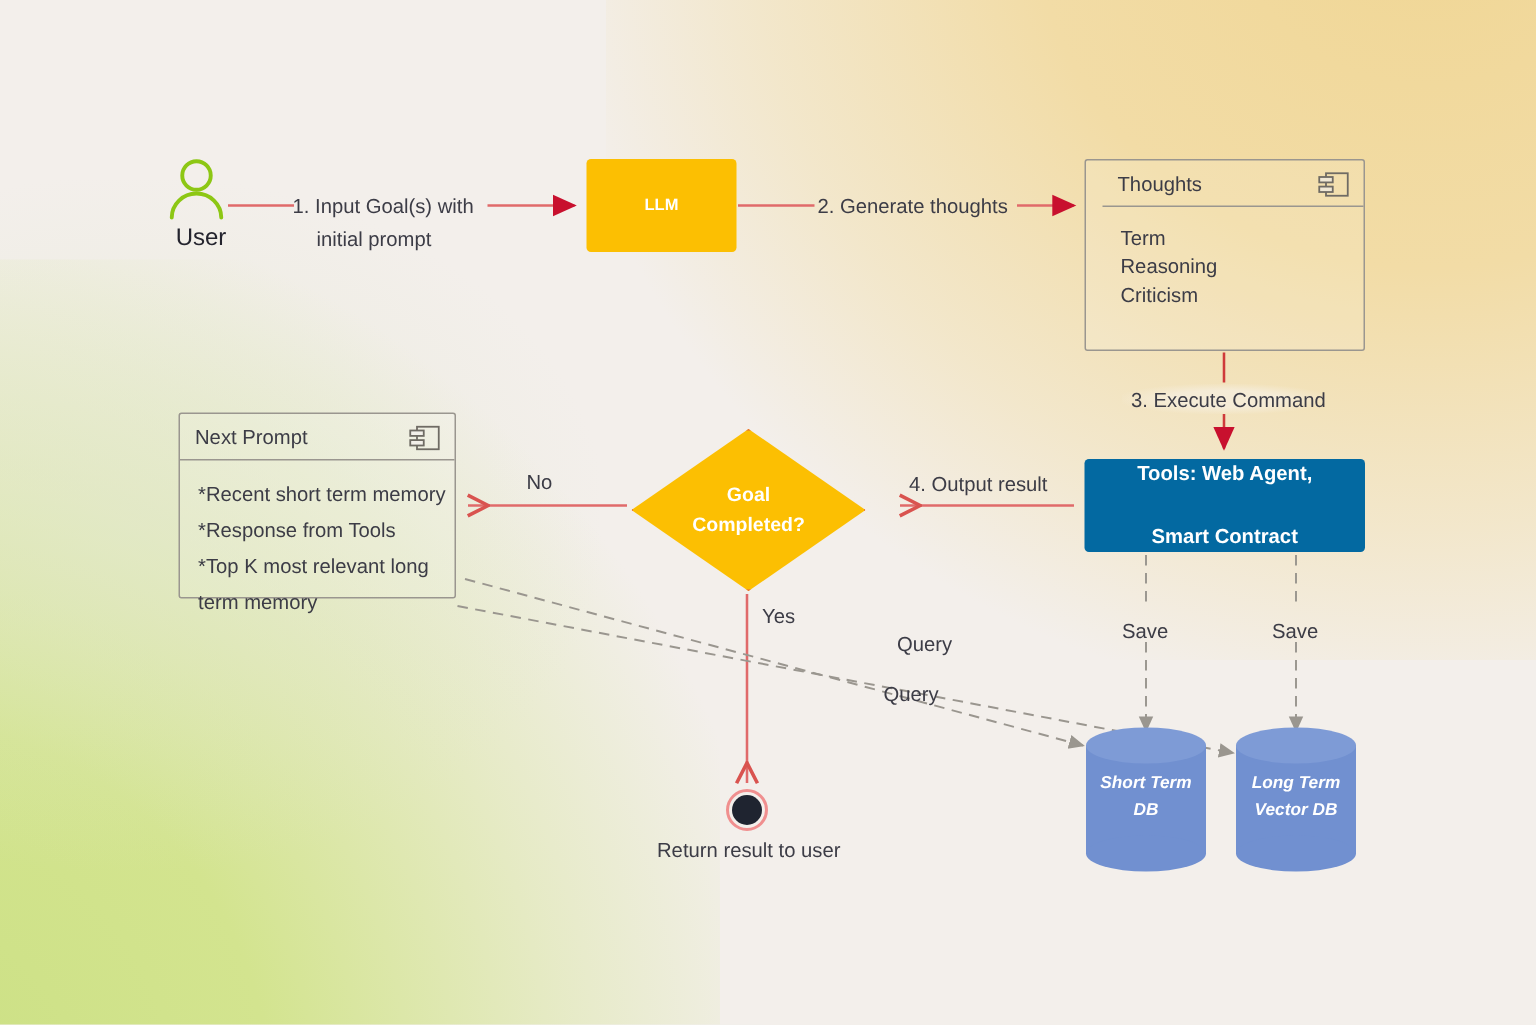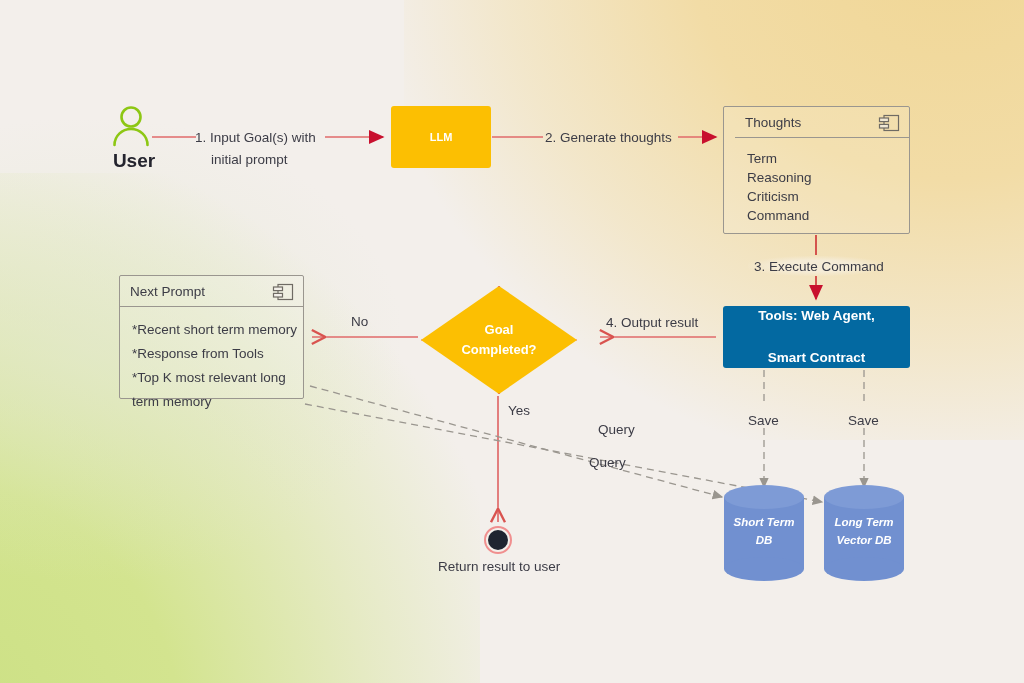--- a/index.html
+++ b/index.html
@@ -25,21 +25,21 @@
     background:radial-gradient(ellipse at 40% 50%, rgba(226,232,206,0.55) 0%, rgba(243,239,235,0) 72%);
   }
 
   
   .node{position:absolute;box-sizing:border-box;}
   .lbl{position:absolute;color:#3c3c46;font-size:13.5px;line-height:18px;white-space:nowrap;}
 
   
   #user-group{left:108px;top:104px;width:66px;height:62px;}
   #user-caption{position:absolute;left:0;top:46px;width:52px;text-align:center;
-    font-size:19px;font-weight:bold;color:#24242e;}
+    font-size:16px;font-weight:normal;color:#24242e;}
 
   
   #llm-box{left:391px;top:106px;width:100px;height:62px;background:#fcbf02;
     border-radius:3px;display:flex;align-items:center;justify-content:center;
     color:#ffffff;font-size:11px;font-weight:bold;}
 
   
   .uml{border:1px solid #9a968f;background:rgba(255,255,255,0.12);border-radius:2px;}
   .uml-head{position:relative;height:30px;border-bottom:1px solid #9a968f;
     display:flex;align-items:center;padding:0 10px;}
@@ -167,21 +167,20 @@
       <svg class="comp-icon" width="22" height="18" viewBox="0 0 22 18">
         <rect x="6" y="1.5" width="14.5" height="15" fill="none" stroke="#6f6b64" stroke-width="1.2"></rect>
         <rect x="1.5" y="4" width="9" height="3.6" fill="#efe7d4" stroke="#6f6b64" stroke-width="1.2"></rect>
         <rect x="1.5" y="10.4" width="9" height="3.6" fill="#efe7d4" stroke="#6f6b64" stroke-width="1.2"></rect>
       </svg>
     </div>
     <div class="uml-body">
       <div>Term</div>
       <div>Reasoning</div>
       <div>Criticism</div>
-      <div>Command</div>
     </div>
   </div>
 
   <div class="node uml" id="nextprompt-box">
     <div class="uml-head">
       <span class="uml-title">Next Prompt</span>
       <svg class="comp-icon" width="22" height="18" viewBox="0 0 22 18">
         <rect x="6" y="1.5" width="14.5" height="15" fill="none" stroke="#6f6b64" stroke-width="1.2"></rect>
         <rect x="1.5" y="4" width="9" height="3.6" fill="#f2efe9" stroke="#6f6b64" stroke-width="1.2"></rect>
         <rect x="1.5" y="10.4" width="9" height="3.6" fill="#f2efe9" stroke="#6f6b64" stroke-width="1.2"></rect>

